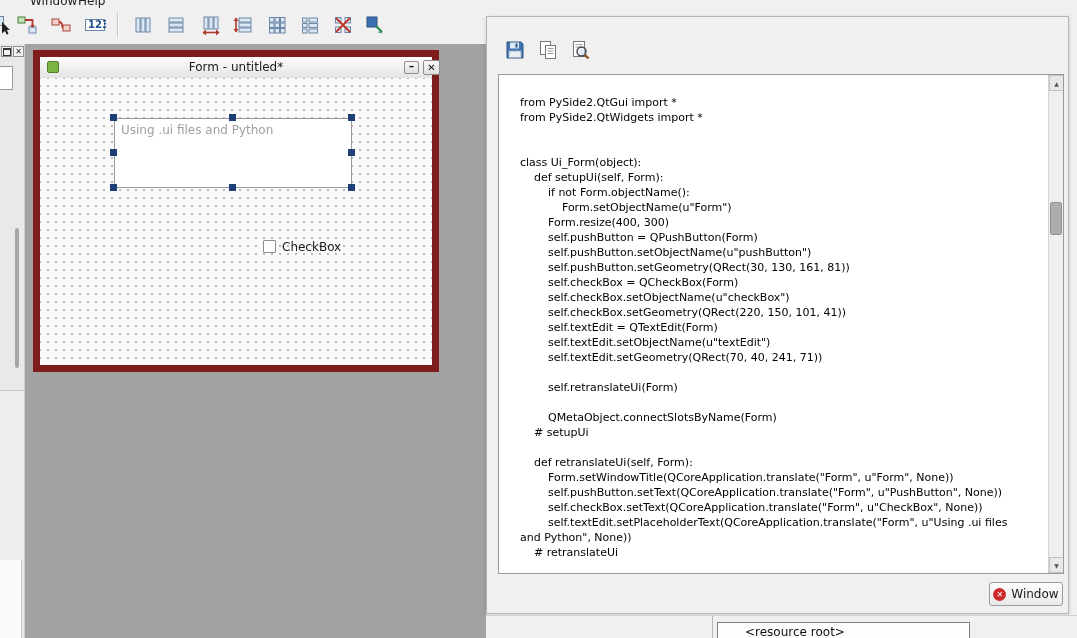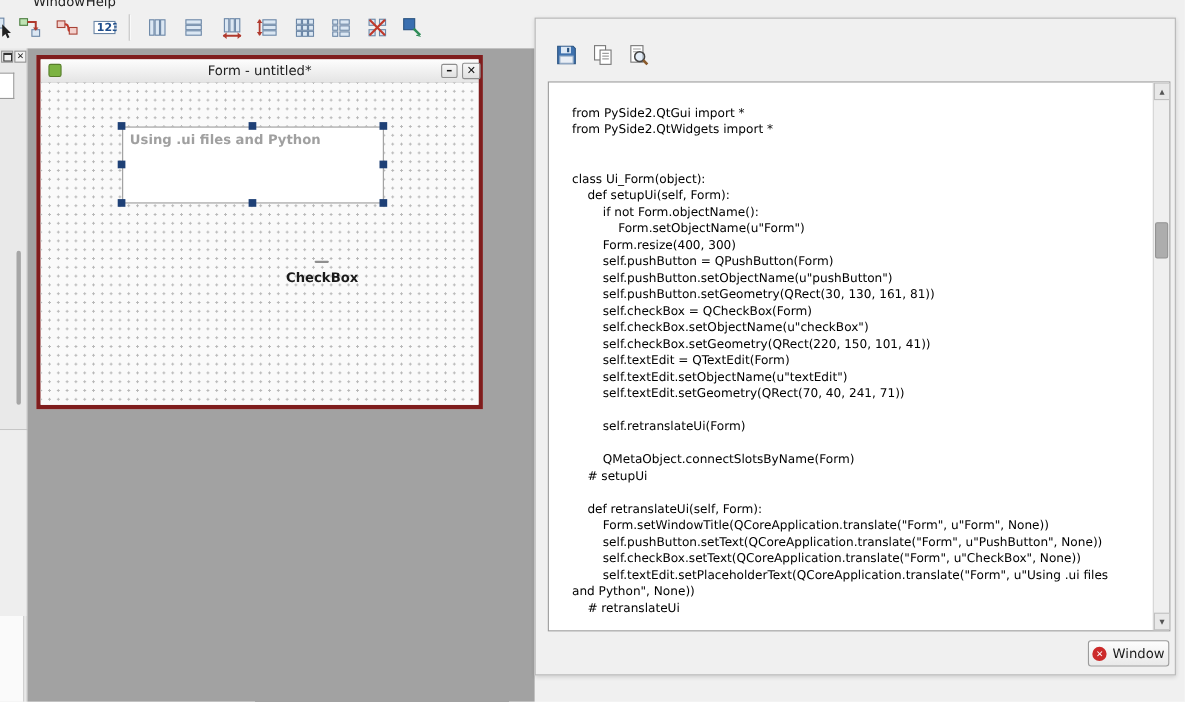--- a/index.html
+++ b/index.html
@@ -24,36 +24,36 @@
   .filter-fragment{position:absolute;left:0;top:22px;width:13px;height:24px;background:#ffffff;border:1px solid #9a9a9a;border-left:none;box-sizing:border-box;}
   .mini-scrollbar{position:absolute;left:15px;top:184px;width:4px;height:140px;background:#a6a6a6;border-radius:2px;}
   .strip-sep{position:absolute;left:0;top:346px;width:25px;height:1px;background:#c6c6c6;}
   .strip-lower{position:absolute;left:0;top:347px;width:24px;height:169px;background:#eeeeee;}
   .strip-white{position:absolute;left:0;top:516px;width:21px;height:78px;background:#fafafa;border-right:1px solid #cccccc;}
 
   
   .mdi{position:absolute;left:25px;top:44px;width:461px;height:594px;background:#a2a2a2;}
 
   
-  .form-window{position:absolute;left:8px;top:6px;width:406px;height:322px;background:#fafafa;border:4px solid #7f1d1d;box-sizing:border-box;}
+  .form-window{position:absolute;left:8px;top:6px;width:406px;height:322px;background:#fafafa;border:7px solid #7f1d1d;box-sizing:border-box;}
   .form-titlebar{position:relative;height:21px;background:linear-gradient(#fdfdfd,#e4e4e4);border-bottom:1px solid #9a9a9a;}
   .form-icon{position:absolute;left:7px;top:4px;width:12px;height:12px;background:#7cb342;border:1px solid #577d2a;box-sizing:border-box;border-radius:2px;}
   .form-title{position:absolute;left:0;right:0;top:3px;text-align:center;color:#202020;}
   .win-btn{position:absolute;background:linear-gradient(#f8f8f8,#e0e0e0);border:1px solid #8e8e8e;border-radius:2px;box-sizing:border-box;text-align:center;color:#111;}
   .btn-min{left:364px;top:4px;width:15px;height:13px;font-size:11px;line-height:9px;font-weight:bold;}
   .btn-close{left:383px;top:3px;width:17px;height:15px;font-size:10px;line-height:13px;font-weight:bold;}
   .form-canvas{position:absolute;left:0;top:21px;right:0;bottom:0;
     background-color:#fafafa;
     background-image:radial-gradient(circle,#b8b8b8 1px,transparent 1.2px);
-    background-size:8px 8px;background-position:4px 4px;font-weight:bold;}
+    background-size:8px 8px;background-position:4px 4px;}
   .qtextedit{position:absolute;left:74px;top:40px;width:238px;height:70px;background:#ffffff;border:1px solid #9a9a9a;box-sizing:border-box;}
   .qtextedit .ph{padding:4px 6px;color:#a0a0a0;}
   .handle{position:absolute;width:7px;height:7px;background:#1e4076;}
   .qpushbutton{position:absolute;left:34px;top:134px;width:159px;height:72px;background:linear-gradient(#f9f9f9,#ececec);border:1px solid #a6a6a6;border-radius:3px;box-sizing:border-box;display:flex;align-items:center;justify-content:center;color:#111;}
-  .qcheckbox{position:absolute;left:223px;top:162px;height:17px;display:flex;align-items:center;gap:6px;flex-direction:column;}
+  .qcheckbox{position:absolute;left:223px;top:162px;height:17px;display:flex;align-items:flex-start;gap:6px;}
   .cb-indicator{width:13px;height:13px;background:#ffffff;border:1px solid #8e8e8e;box-sizing:border-box;border-radius:1px;}
 
   
   .code-dialog{position:absolute;left:486px;top:16px;width:583px;height:598px;background:#f0f0f0;border:1px solid #b5b5b5;box-sizing:border-box;box-shadow:0 1px 4px rgba(0,0,0,0.15);}
   .dlg-btn{position:absolute;top:20px;width:26px;height:26px;}
   .dlg-btn svg{width:22px;height:22px;margin:2px;display:block;}
   .code-area{position:absolute;left:11px;top:57px;width:566px;height:500px;background:#ffffff;border:1px solid #9a9a9a;box-sizing:border-box;overflow:hidden;}
   .code-pre{margin:16px;padding:4px 0 0 5px;width:545px;font-family:"DejaVu Sans","Liberation Sans",sans-serif;font-size:11px;line-height:15px;white-space:pre;color:#000;}
   .vscroll{position:absolute;right:0;top:0;width:15px;height:498px;background:#efefef;border-left:1px solid #d4d4d4;box-sizing:border-box;}
   .scroll-arrow{position:absolute;left:0;width:15px;height:16px;background:#e8e8e8;border:1px solid #c0c0c0;box-sizing:border-box;font-size:6px;text-align:center;line-height:15px;color:#555;}
@@ -298,14 +298,18 @@
         <div class="scroll-arrow" style="bottom:0"><span>▼</span></div>
       </div>
     </div>
 
     <div class="close-btn">
       <span class="close-x-circle"><span>✕</span></span>
       <span>Window</span>
     </div>
   </div>
 
+  <div class="bottom-dock">
+    <div class="dock-vline"></div>
+    <div class="resource-box">&lt;resource root&gt;</div>
+  </div>
 
 </div>
 
 </body></html>

